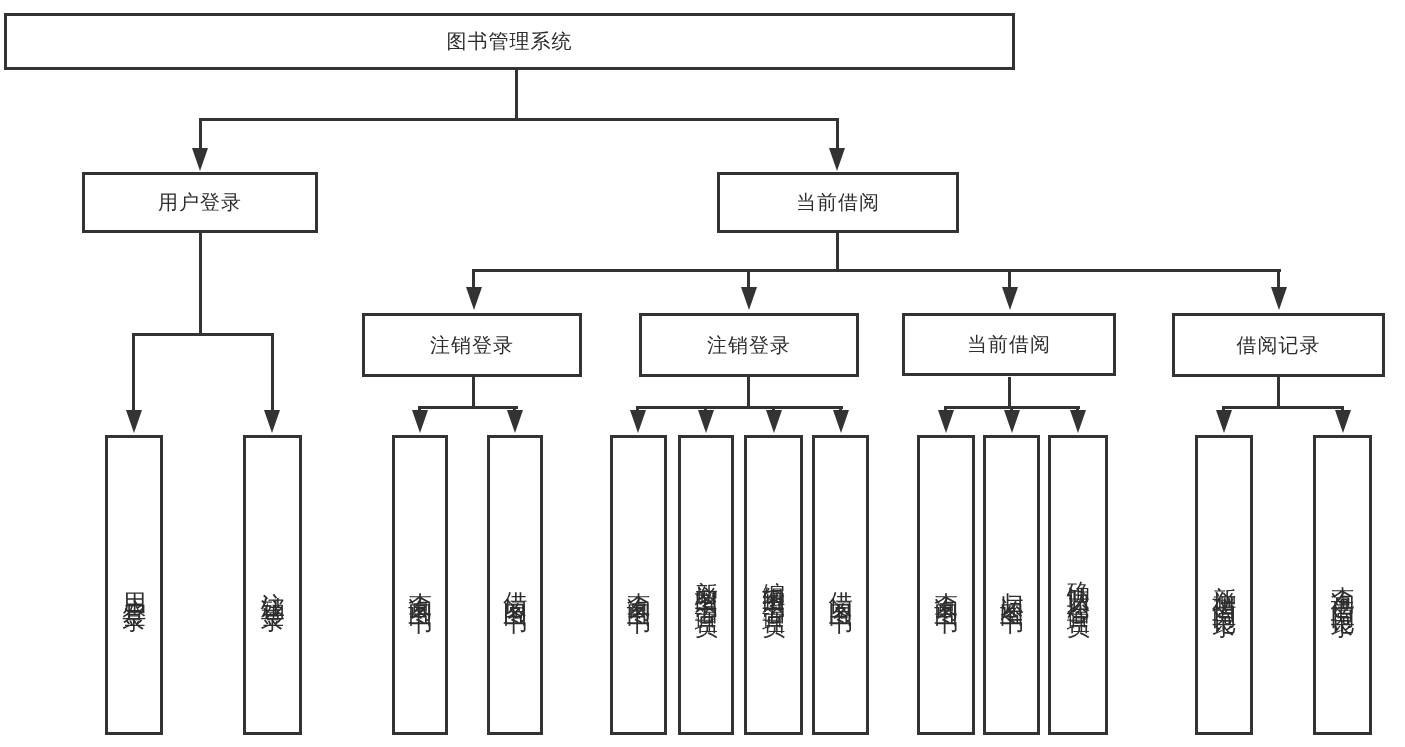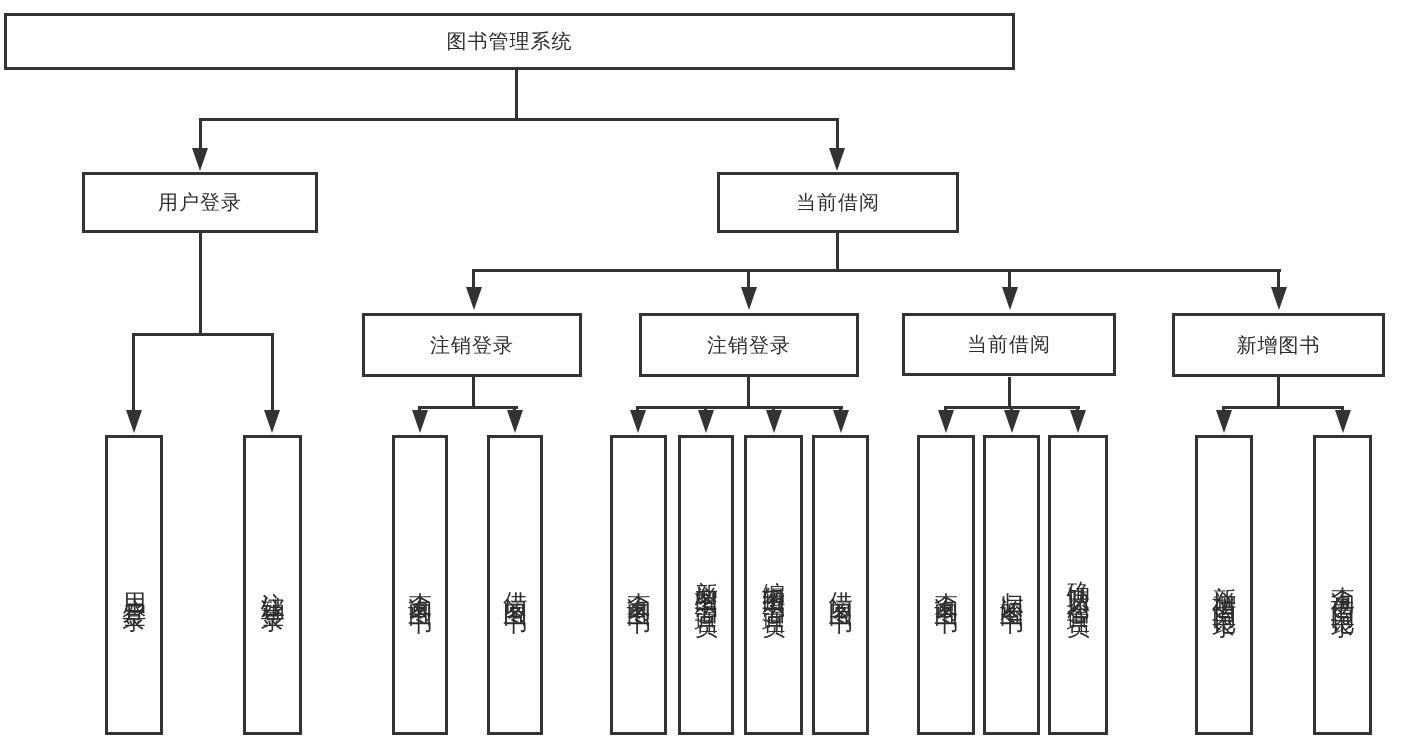--- a/index.html
+++ b/index.html
@@ -38,21 +38,21 @@
   <div class="box hbox" style="left:362px;top:313px;width:220px;height:64px">
     <span>注销登录</span>
   </div>
   <div class="box hbox" style="left:639px;top:313px;width:220px;height:64px">
     <span>注销登录</span>
   </div>
   <div class="box hbox" style="left:902px;top:313px;width:214px;height:63px">
     <span>当前借阅</span>
   </div>
   <div class="box hbox" style="left:1172px;top:313px;width:213px;height:64px">
-    <span>新增图书</span>
+    <span>借阅记录</span>
   </div>
 
   <div class="box vbox" style="left:105px;top:435px;width:58px;height:300px">
     <span class="vtxt">用户登录</span>
   </div>
   <div class="box vbox" style="left:243px;top:435px;width:59px;height:300px">
     <span class="vtxt">注销登录</span>
   </div>
 
   <div class="box vbox" style="left:392px;top:435px;width:56px;height:300px">

